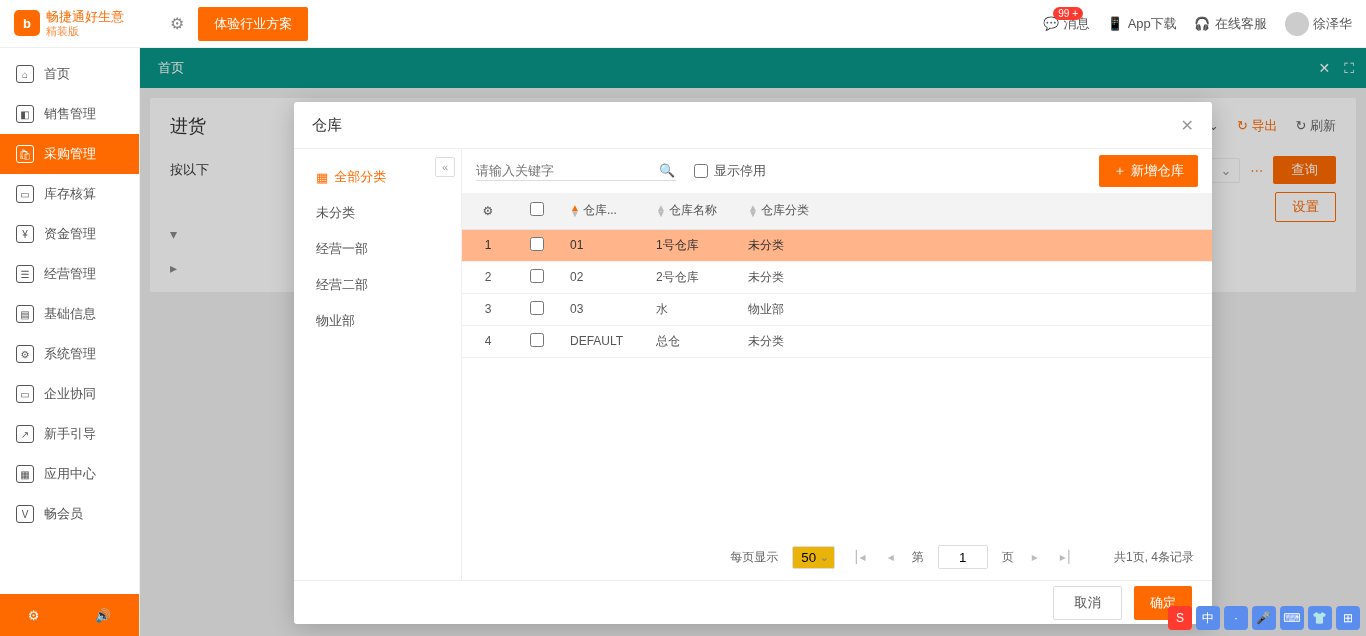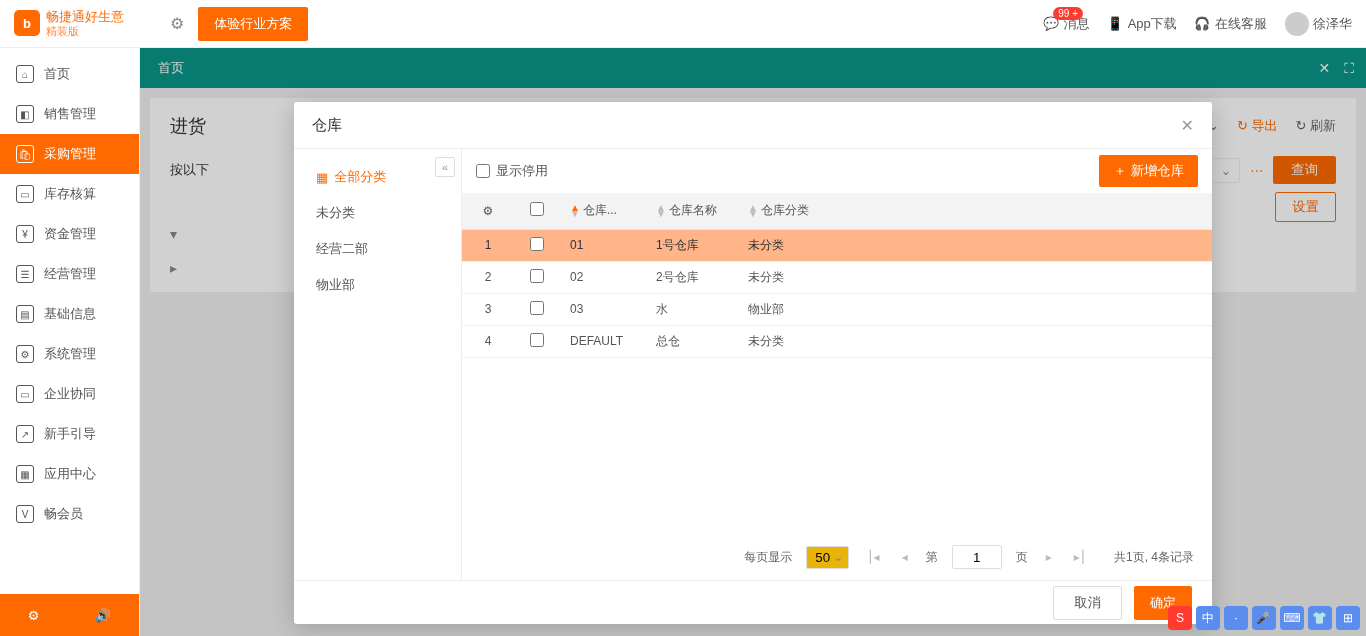--- a/index.html
+++ b/index.html
@@ -224,25 +224,30 @@
           <span class="modal-close">✕</span>
         </div>
         <div class="modal-body">
           <div class="cat-panel">
             <span class="collapse-btn">«</span>
             <div class="cat-item all">
               <span>▦</span>
               <span>全部分类</span>
             </div>
             <div class="cat-item">未分类</div>
+            <div class="cat-item">经营一部</div>
             <div class="cat-item">经营二部</div>
             <div class="cat-item">物业部</div>
           </div>
           <div class="table-panel">
             <div class="table-toolbar">
+              <div class="search-box">
+                <input placeholder="请输入关键字" style="">
+                <span class="sicon">🔍</span>
+              </div>
               <label class="chk-label">
                 <input type="checkbox" style="">
                 <span>显示停用</span>
               </label>
               <button class="btn-add">
                   <span>＋</span>
                   <span>新增仓库</span>
                 </button>
             </div>
             <div class="grid">
@@ -303,21 +308,21 @@
                 <select><option>50</option></select>
                 <span style="position:absolute; right:6px; top:4px; pointer-events:none; color:#888;">⌄</span>
               </div>
               <span class="nav-ic">⎮◂</span>
               <span class="nav-ic">◂</span>
               <span>第</span>
               <input class="pg-input" value="1" style="">
               <span>页</span>
               <span class="nav-ic">▸</span>
               <span class="nav-ic">▸⎮</span>
-              <span style="margin-left:10px;">共1页, 4条记录</span>
+              <span style="margin-left:24px;">共1页, 4条记录</span>
             </div>
           </div>
         </div>
         <div class="modal-footer">
           <button class="btn-cancel">取消</button>
           <button class="btn-orange">确定</button>
         </div>
       </div>
     </div>
   </div>

